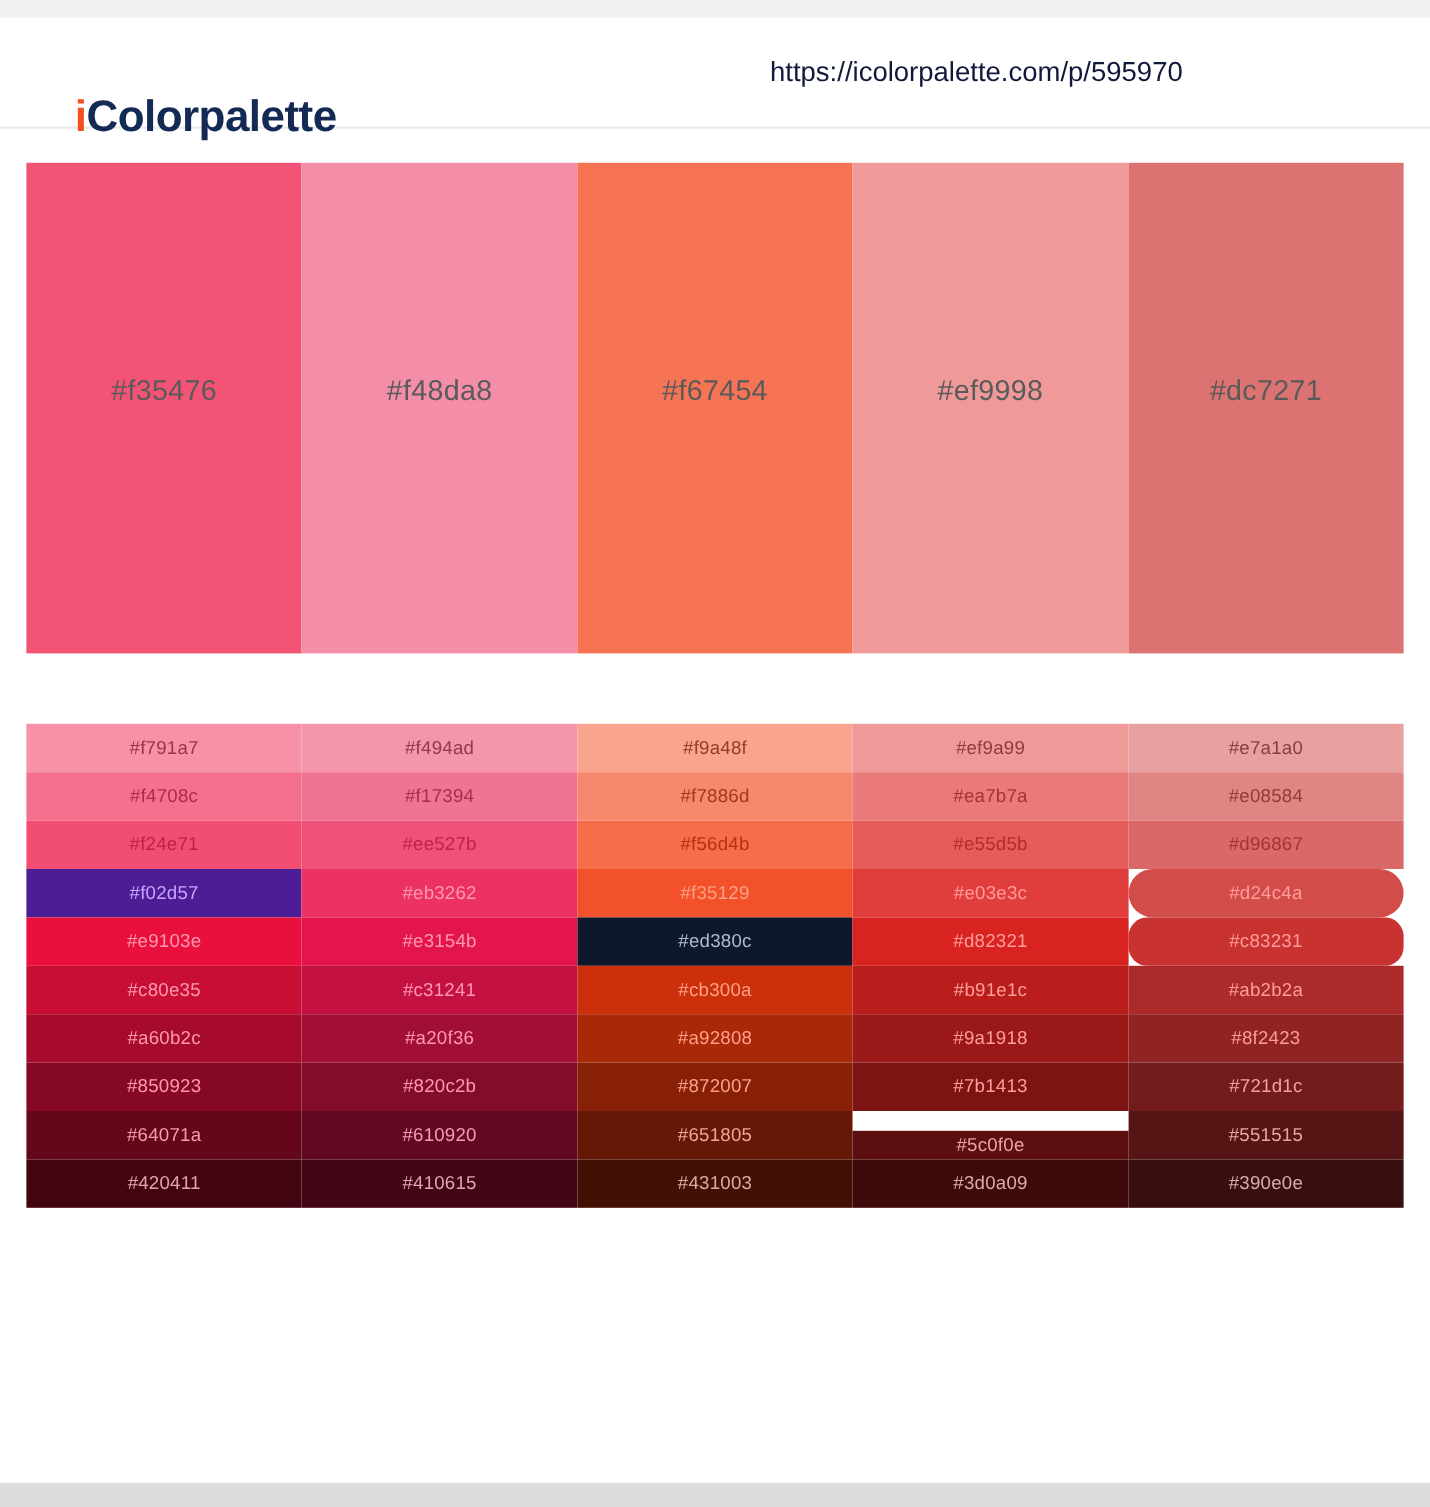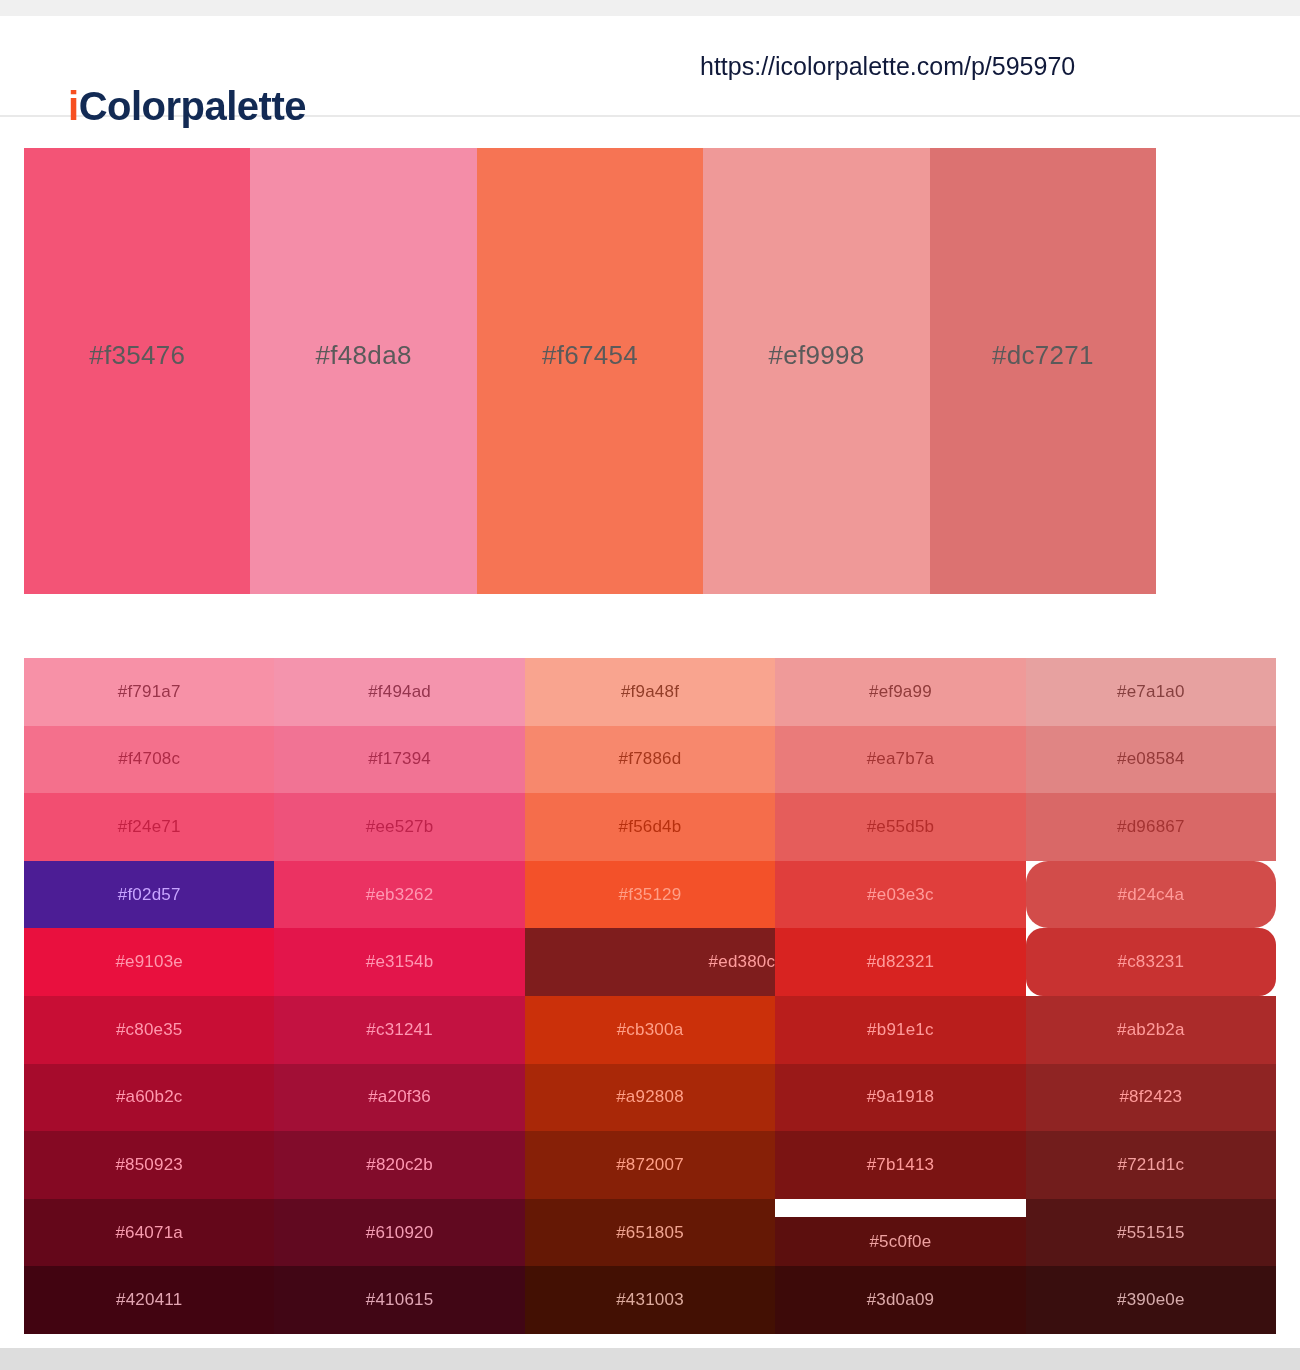--- a/index.html
+++ b/index.html
@@ -78,21 +78,21 @@
     color: #10193a;
     white-space: nowrap;
     line-height: 1;
   }
 
   
   .main-swatches {
     position: absolute;
     left: 24px;
     top: 148px;
-    width: 1132px;
+    width: 1252px;
     height: 446px;
     display: flex;
   }
   .main-swatch {
     flex: 1 1 0;
     position: relative;
     display: flex;
     align-items: center;
     justify-content: center;
   }
@@ -104,21 +104,21 @@
     position: relative;
     top: -16px;
   }
 
   
   .shade-grid {
     position: absolute;
     left: 24px;
     top: 658px;
     width: 1252px;
-    height: 676px;
+    height: 440px;
     display: flex;
     flex-direction: column;
   }
   .shade-row {
     flex: 1 1 0;
     display: flex;
   }
   .shade-cell {
     flex: 1 1 0;
     display: flex;
@@ -241,21 +241,21 @@
           <span class="shade-label on-dark">#d24c4a</span>
         </div>
       </div>
       <div class="shade-row">
         <div class="shade-cell" style="background: rgb(233, 16, 62);">
           <span class="shade-label on-dark">#e9103e</span>
         </div>
         <div class="shade-cell" style="background: rgb(227, 21, 75);">
           <span class="shade-label on-dark">#e3154b</span>
         </div>
-        <div class="shade-cell" style="background: #7f1d1d; justify-content: flex-end;">
+        <div class="shade-cell" style="background: #0f172a;">
           <span class="shade-label on-dark">#ed380c</span>
         </div>
         <div class="shade-cell" style="background: rgb(216, 35, 33);">
           <span class="shade-label on-dark">#d82321</span>
         </div>
         <div class="shade-cell" style="background: rgb(200, 50, 49); border-radius: 17px;">
           <span class="shade-label on-dark">#c83231</span>
         </div>
       </div>
       <div class="shade-row">

